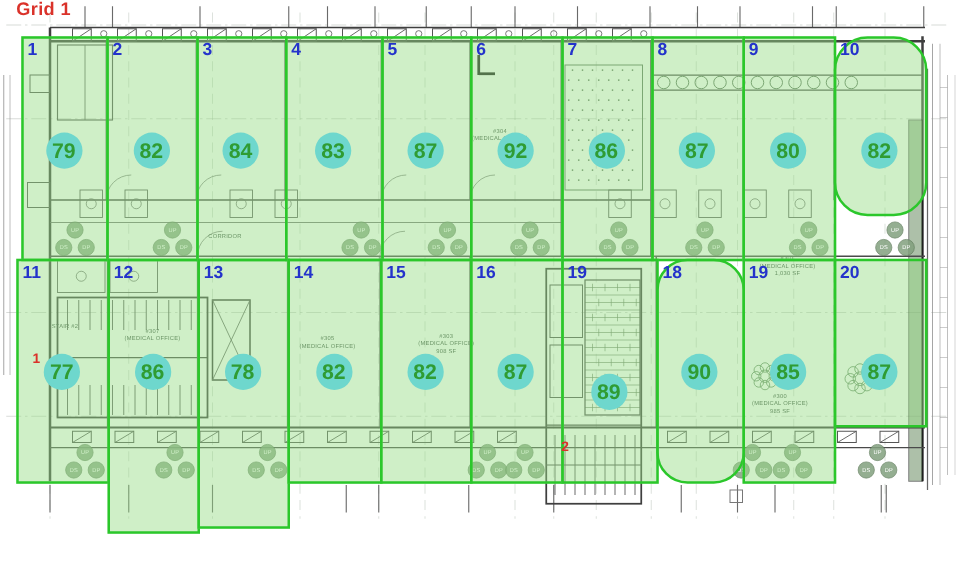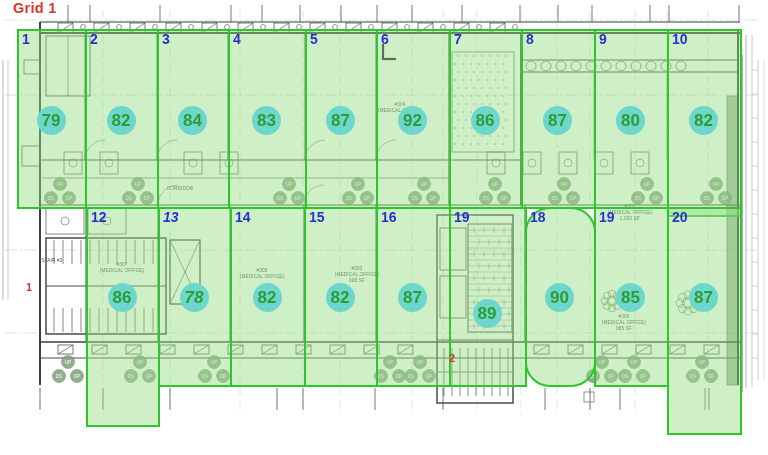--- a/index.html
+++ b/index.html
@@ -637,29 +637,33 @@
         <span class="cval" style="left: 19.5px; top: 74.5px;">86</span>
       </div>
       <div class="cell" style="left: 521px; top: 29px; width: 75px; height: 180px;">
         <span class="cnum">8</span>
         <span class="cval" style="left: 20px; top: 74.5px;">87</span>
       </div>
       <div class="cell" style="left: 594px; top: 29px; width: 75px; height: 180px;">
         <span class="cnum">9</span>
         <span class="cval" style="left: 20px; top: 74.5px;">80</span>
       </div>
-      <div class="cell" style="left: 667px; top: 29px; width: 75px; height: 188px;">
+      <div class="cell" style="left: 667px; top: 29px; width: 75px; height: 144px; border-radius: 27px;">
         <span class="cnum">10</span>
         <span class="cval" style="left: 20px; top: 74.5px;">82</span>
+      </div>
+      <div class="cell" style="left: 13px; top: 207px; width: 75px; height: 180px;">
+        <span class="cnum">11</span>
+        <span class="cval" style="left: 20px; top: 73.5px;">77</span>
       </div>
       <div class="cell" style="left: 86px; top: 207px; width: 74px; height: 220px;">
         <span class="cnum">12</span>
         <span class="cval" style="left: 19.5px; top: 73.5px;">86</span>
       </div>
-      <div class="cell" style="left: 158px; top: 207px; width: 74px; height: 180px; font-style: italic;">
+      <div class="cell" style="left: 158px; top: 207px; width: 74px; height: 216px;">
         <span class="cnum">13</span>
         <span class="cval" style="left: 19.5px; top: 73.5px;">78</span>
       </div>
       <div class="cell" style="left: 230px; top: 207px; width: 76px; height: 180px;">
         <span class="cnum">14</span>
         <span class="cval" style="left: 20.5px; top: 73.5px;">82</span>
       </div>
       <div class="cell" style="left: 304px; top: 207px; width: 74px; height: 180px;">
         <span class="cnum">15</span>
         <span class="cval" style="left: 19.5px; top: 73.5px;">82</span>
@@ -673,21 +677,21 @@
         <span class="cval" style="left: 21.5px; top: 90px;">89</span>
       </div>
       <div class="cell" style="left: 525px; top: 207px; width: 71px; height: 180px; border-radius: 25px;">
         <span class="cnum">18</span>
         <span class="cval" style="left: 18px; top: 73.5px;">90</span>
       </div>
       <div class="cell" style="left: 594px; top: 207px; width: 75px; height: 180px;">
         <span class="cnum">19</span>
         <span class="cval" style="left: 20px; top: 73.5px;">85</span>
       </div>
-      <div class="cell" style="left: 667px; top: 207px; width: 75px; height: 228px;">
+      <div class="cell" style="left: 667px; top: 207px; width: 75px; height: 135px;">
         <span class="cnum">20</span>
         <span class="cval" style="left: 20px; top: 73.5px;">87</span>
       </div>
     </div>
   <div id="markers-layer">
       <div class="stair-marker" style="left: 29px; top: 287px;">1</div>
       <div class="stair-marker" style="left: 452px; top: 358px;">2</div>
     </div>
   <div id="grid-title">Grid 1</div>
 </div>

